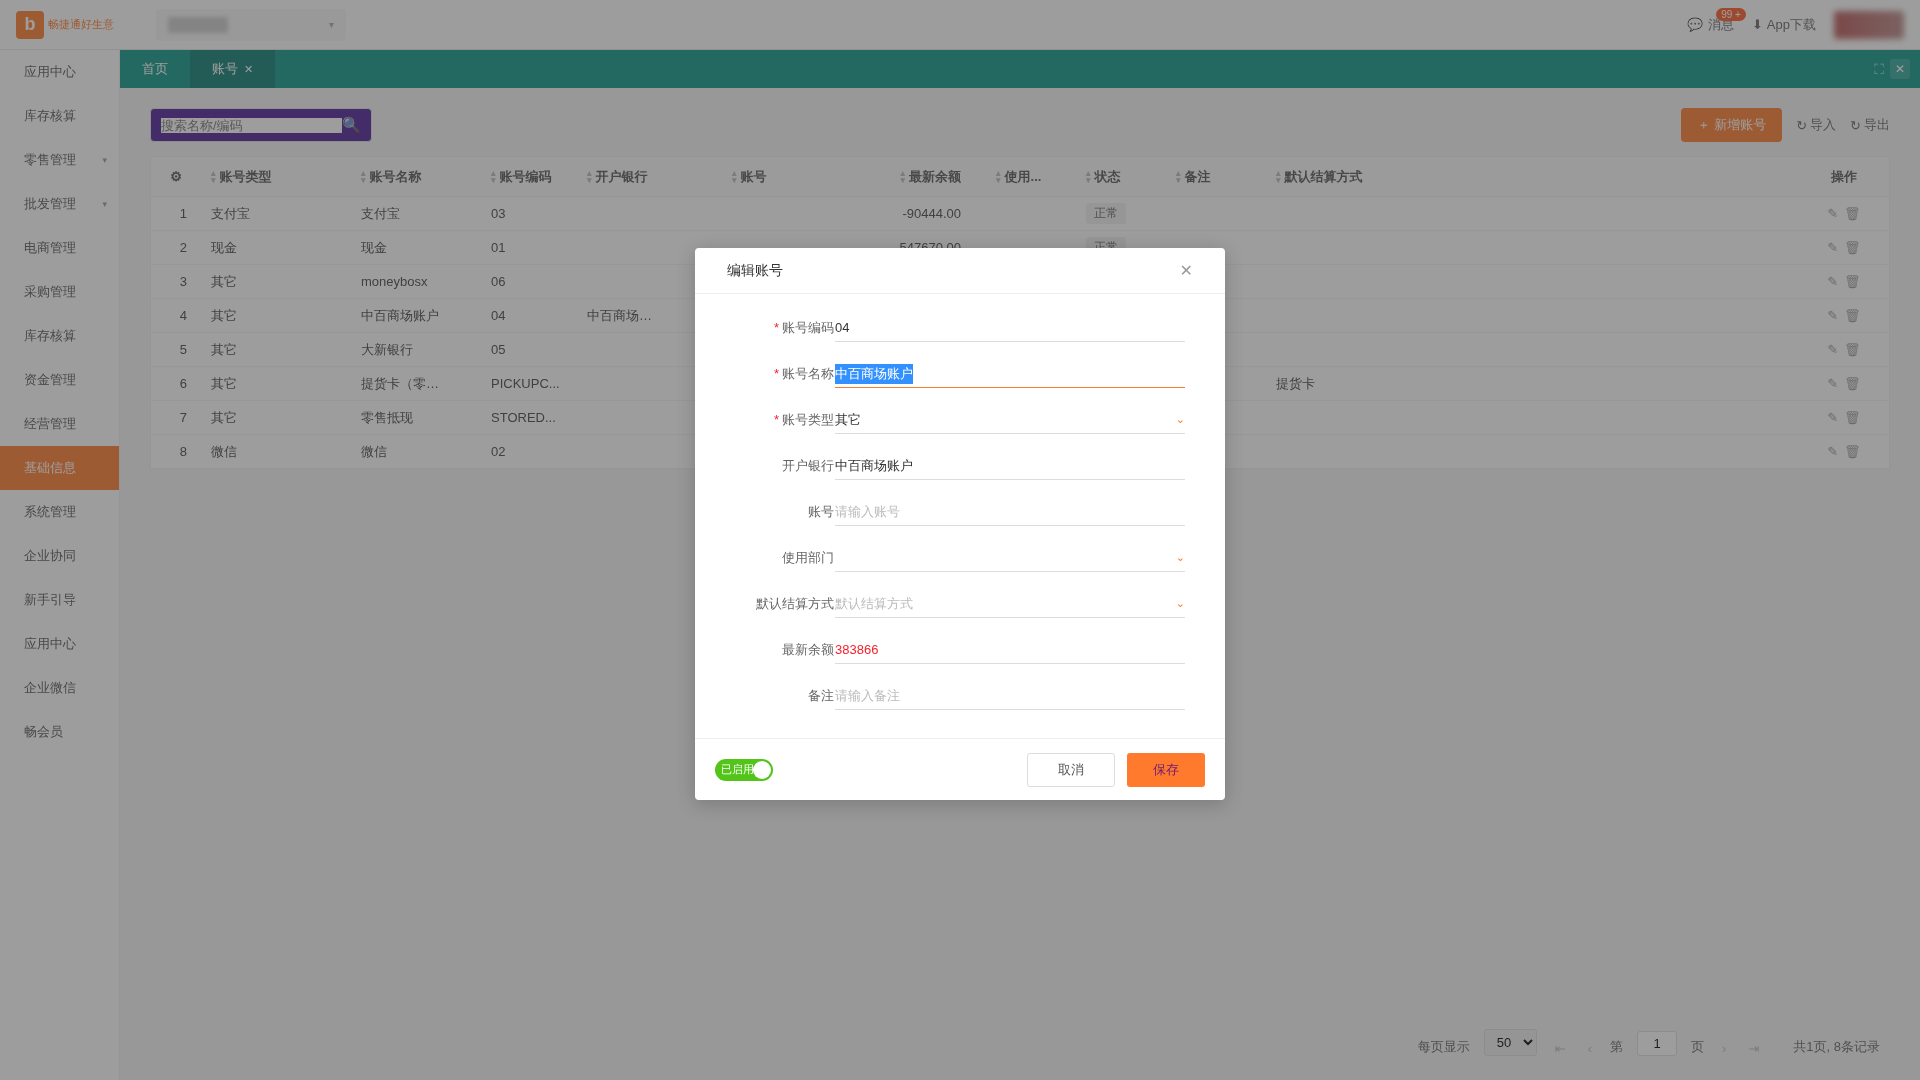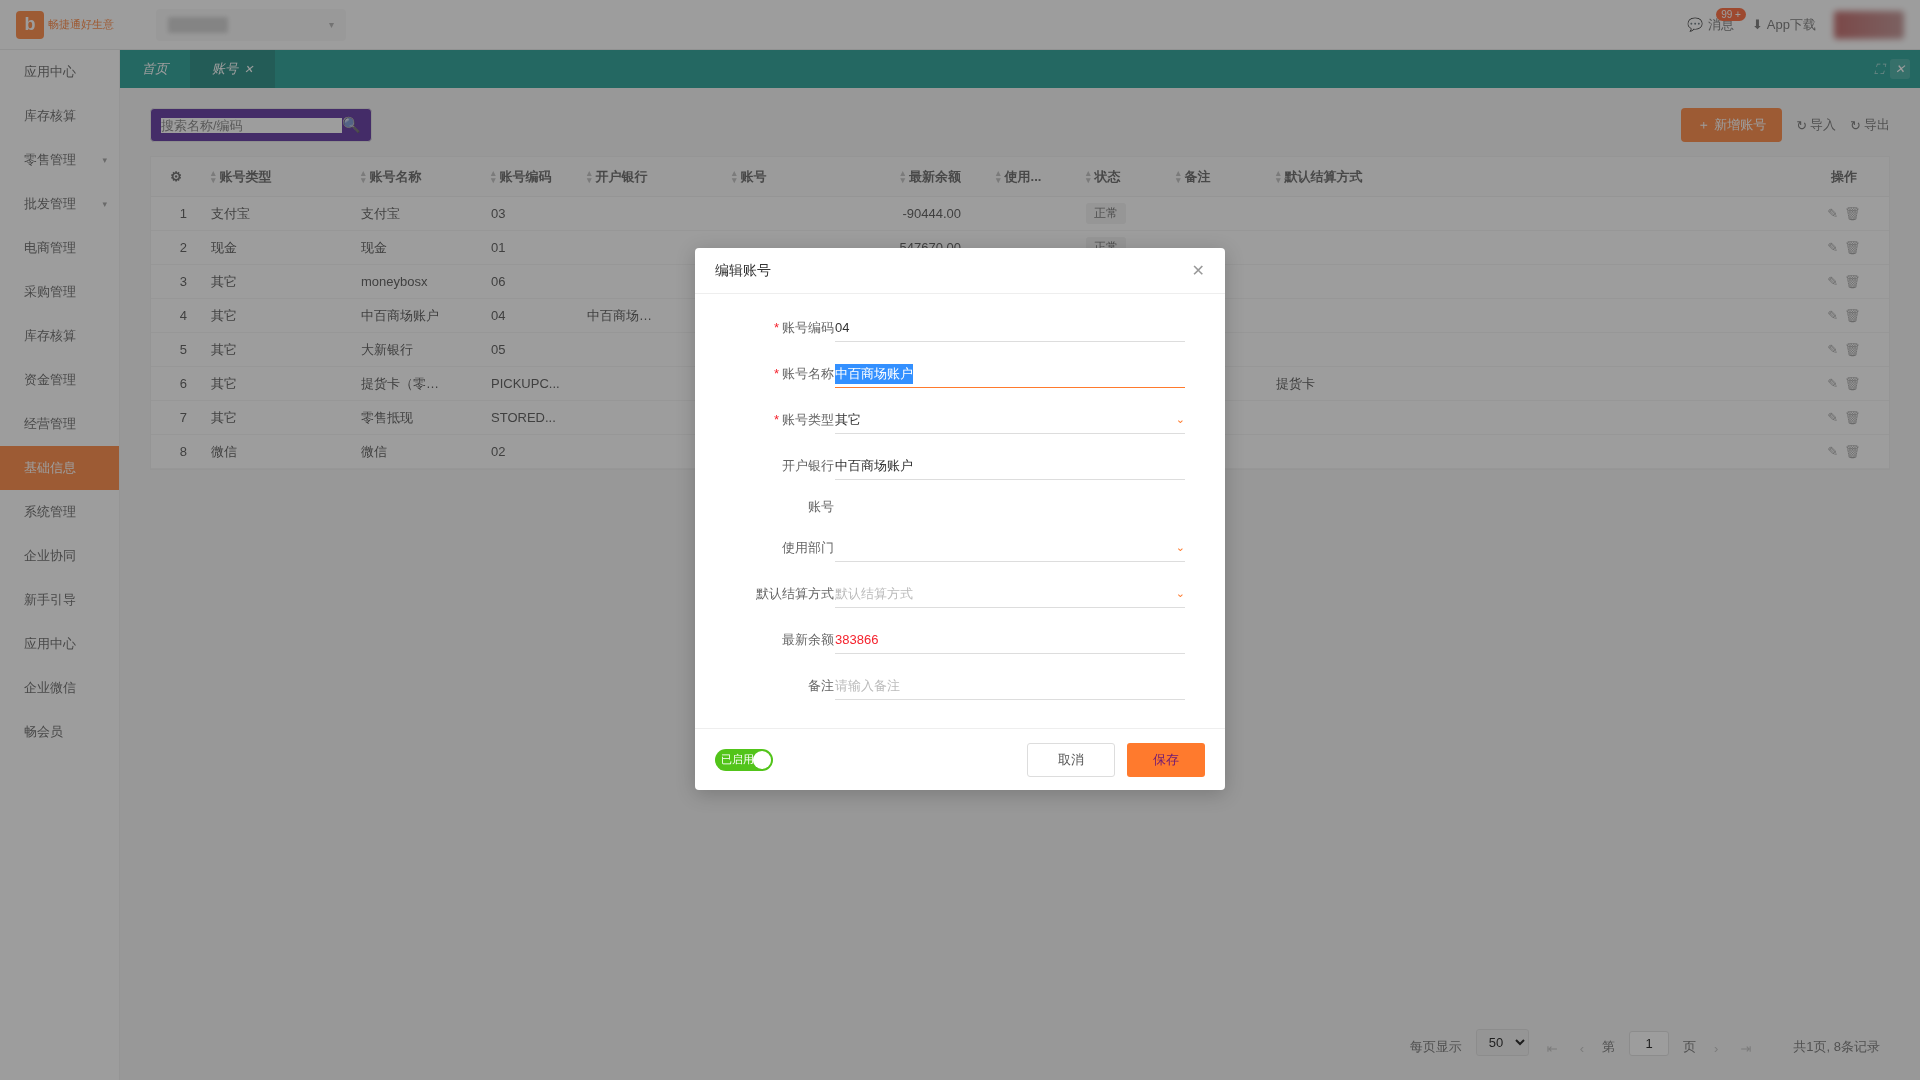--- a/index.html
+++ b/index.html
@@ -10,21 +10,21 @@
     .logo-icon { width: 28px; height: 28px; background: #ff7a2d; border-radius: 4px; display: flex; align-items: center; justify-content: center; color: #fff; font-weight: bold; font-size: 18px; }
     .logo-text { font-size: 11px; color: #ff7a2d; margin-left: 4px; }
     .org-select { margin-left: 30px; height: 32px; width: 190px; background: #f7f7f7; border-radius: 4px; display: flex; align-items: center; padding: 0 12px; position: relative; }
     .org-blur { width: 60px; height: 16px; background: #ccc; filter: blur(2px); border-radius: 2px; }
     .org-caret { position: absolute; right: 12px; color: #aaa; font-size: 10px; }
     .top-right { margin-left: auto; display: flex; align-items: center; gap: 18px; }
     .hdr-item { display: flex; align-items: center; gap: 4px; color: #666; font-size: 13px; cursor: pointer; position: relative; }
     .badge-99 { position: absolute; top: -8px; right: -12px; background: #ff5722; color: #fff; font-size: 10px; padding: 1px 5px; border-radius: 8px; }
     .avatar-blur { width: 70px; height: 28px; background: linear-gradient(90deg,#b55,#b88); filter: blur(3px); border-radius: 3px; }
     
-    .tab-bar { height: 38px; background: #0d9488; display: flex; align-items: center; padding-left: 120px; position: relative; font-style: italic; }
+    .tab-bar { height: 38px; background: #0d9488; display: flex; align-items: center; padding-left: 120px; position: relative; }
     .tab { padding: 0 22px; height: 38px; display: flex; align-items: center; color: #fff; font-size: 13px; cursor: pointer; }
     .tab.active { background: #0b7d73; }
     .tab-close { margin-left: 6px; font-size: 11px; }
     .tabbar-close { position: absolute; right: 10px; color: #fff; background: rgba(255,255,255,0.15); width: 20px; height: 20px; display: flex; align-items: center; justify-content: center; border-radius: 3px; cursor: pointer; font-size: 12px;}
     .tabbar-expand { position: absolute; right: 36px; color: #fff; font-size: 14px; cursor: pointer; opacity: 0.6;}
     
     .sidebar { position: absolute; left: 0; top: 50px; width: 120px; height: calc(100% - 50px); background: #fff; border-right: 1px solid #eee; padding-top: 0; }
     .side-item { height: 44px; display: flex; align-items: center; padding-left: 24px; font-size: 13px; color: #555; cursor: pointer; position: relative; }
     .side-item.active { background: #ff7a2d; color: #fff; }
     .side-caret { position: absolute; right: 12px; font-size: 9px; color: #999; }
@@ -57,21 +57,21 @@
     .trow { display: flex; height: 34px; align-items: center; font-size: 13px; color: #444; border-bottom: 1px solid #f3f3f3; }
     .tag-status { background: #f0f0f0; padding: 2px 8px; border-radius: 3px; font-size: 12px; color: #666; }
     .op-icon { color: #999; margin: 0 3px; cursor: pointer; font-size: 13px; }
     
     .pager { position: absolute; bottom: 24px; right: 40px; display: flex; align-items: flex-end; gap: 14px; font-size: 13px; color: #666;}
     .pager select, .pager input { border: 1px solid #ddd; padding: 4px 8px; border-radius: 3px; font-size: 13px; }
     .pager .pg-btn { color: #bbb; cursor: pointer; padding: 0 4px;}
     
     .overlay { position: absolute; inset: 0; background: rgba(60,60,60,0.5); display: flex; align-items: flex-start; justify-content: center; padding-top: 248px;}
     .dialog { width: 530px; background: #fff; border-radius: 4px; box-shadow: 0 4px 20px rgba(0,0,0,0.2); }
-    .dlg-header { height: 46px; display: flex; align-items: center; justify-content: space-between; padding: 0 20px; border-bottom: 1px solid #eee; }
+    .dlg-header { height: 46px; display: flex; align-items: center; justify-content: space-between; padding: 0 32px; border-bottom: 1px solid #eee; }
     .dlg-title { font-size: 14px; color: #333; }
     .dlg-close { color: #999; cursor: pointer; font-size: 16px; }
     .dlg-body { padding: 20px 40px 10px; }
     .form-row { display: flex; align-items: center; margin-bottom: 18px; }
     .form-label { width: 100px; text-align: right; font-size: 13px; color: #666; padding-right: 1px; }
     .form-label .req { color: #f5222d; margin-right: 3px; }
     .form-field { flex: 1; border-bottom: 1px solid #ddd; height: 28px; display: flex; align-items: center; font-size: 13px; color: #333; position: relative;}
     .form-field.focused { border-bottom-color: #ff7a2d; }
     .form-field .placeholder { color: #bbb; }
     .form-field .caret { position: absolute; right: 0; color: #ff7a2d; font-size: 11px;}
@@ -361,21 +361,21 @@
   <div class="pager">
     <span>每页显示</span>
     <select><option>50</option></select>
     <span class="pg-btn">⇤</span>
     <span class="pg-btn">‹</span>
     <span>第</span>
     <input style="width: 40px; text-align: center;" value="1">
     <span>页</span>
     <span class="pg-btn">›</span>
     <span class="pg-btn">⇥</span>
-    <span style="margin-left:24px">共1页, 8条记录</span>
+    <span style="margin-left:16px">共1页, 8条记录</span>
   </div>
 </div>
 
 <div class="overlay">
   <div class="dialog">
     <div class="dlg-header">
       <span class="dlg-title">编辑账号</span>
       <span class="dlg-close">✕</span>
     </div>
     <div class="dlg-body">
@@ -399,20 +399,23 @@
           </div>
       </div>
       <div class="form-row">
         <div class="form-label"><span>开户银行</span></div>
         <div class="form-field">
             <span>中百商场账户</span>
           </div>
       </div>
       <div class="form-row">
         <div class="form-label"><span>账号</span></div>
+        <div class="form-field">
+            <span class="placeholder">请输入账号</span>
+          </div>
       </div>
       <div class="form-row">
         <div class="form-label"><span>使用部门</span></div>
         <div class="form-field">
             <span class="caret">⌄</span>
           </div>
       </div>
       <div class="form-row">
         <div class="form-label"><span>默认结算方式</span></div>
         <div class="form-field">

